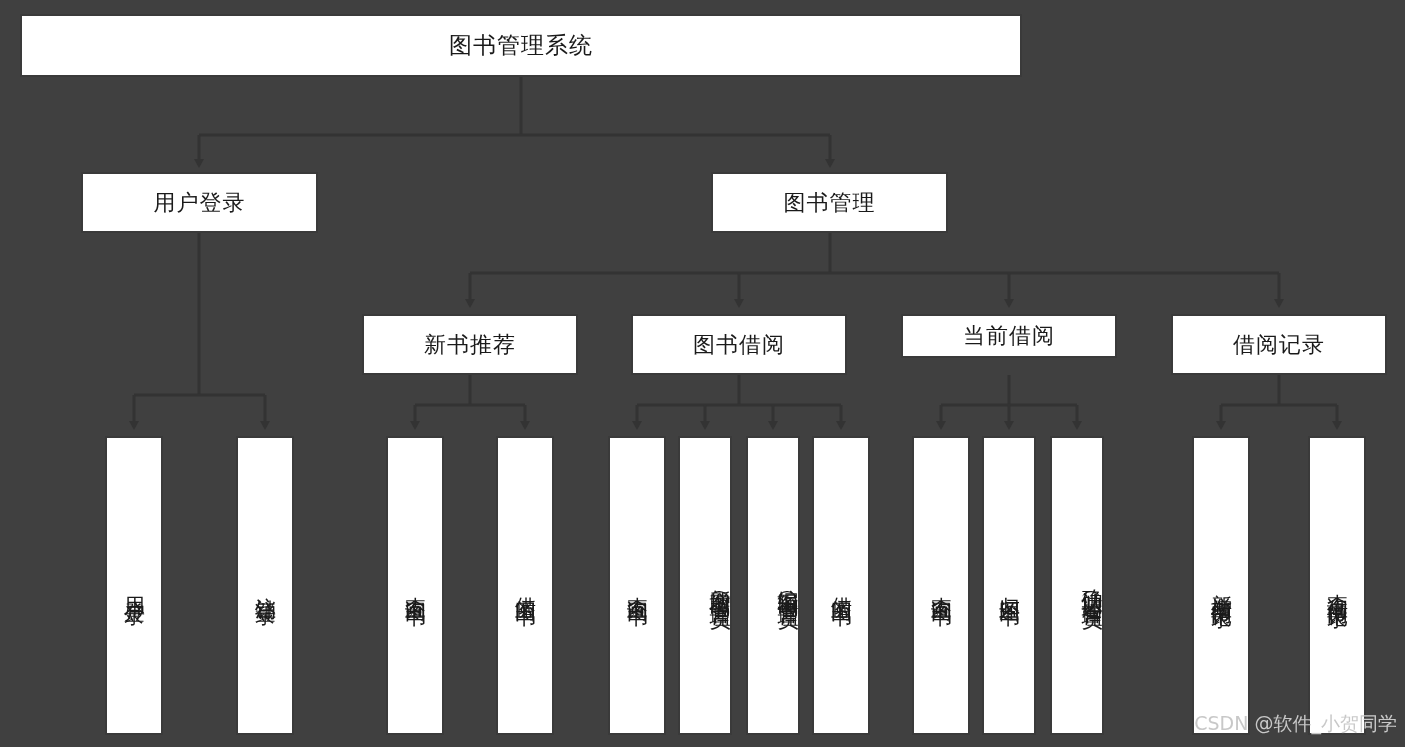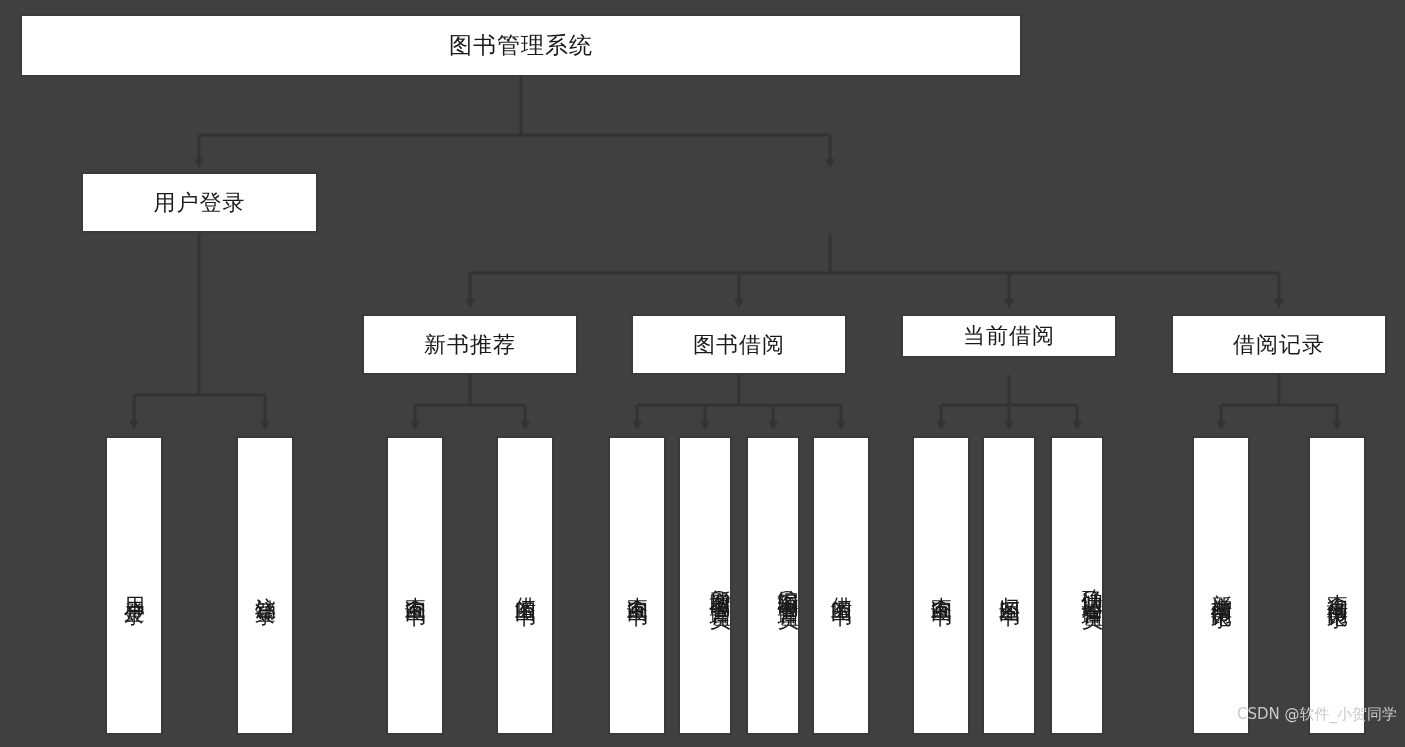--- a/index.html
+++ b/index.html
@@ -56,22 +56,22 @@
   }
   .node-v.short {
     align-items: center;
   }
   .node-v.tall {
     align-items: flex-start;
   }
   .watermark {
     position: absolute;
     right: 8px;
-    bottom: 23px;
-    font-size: 15px;
+    bottom: 10px;
+    font-size: 19px;
     color: #c8c8c8;
     white-space: nowrap;
     z-index: 5;
   }
 </style>
 </head>
 <body>
 
 <div id="canvas">
 
@@ -129,20 +129,23 @@
   </svg>
 
   <div class="node node-h node-root" style="left:20px; top:14px; width:1002px; height:63px;">
     <span>图书管理系统</span>
   </div>
 
   <div class="node node-h" style="left:81px; top:172px; width:237px; height:61px;">
     <span>用户登录</span>
   </div>
 
+  <div class="node node-h" style="left:711px; top:172px; width:237px; height:61px;">
+    <span>图书管理</span>
+  </div>
 
   <div class="node node-h" style="left:631px; top:314px; width:216px; height:61px;">
     <span>图书借阅</span>
   </div>
 
   <div class="node node-h" style="left:362px; top:314px; width:216px; height:61px;">
     <span>新书推荐</span>
   </div>
 
   <div class="node node-h" style="left:901px; top:314px; width:216px; height:44px;">

